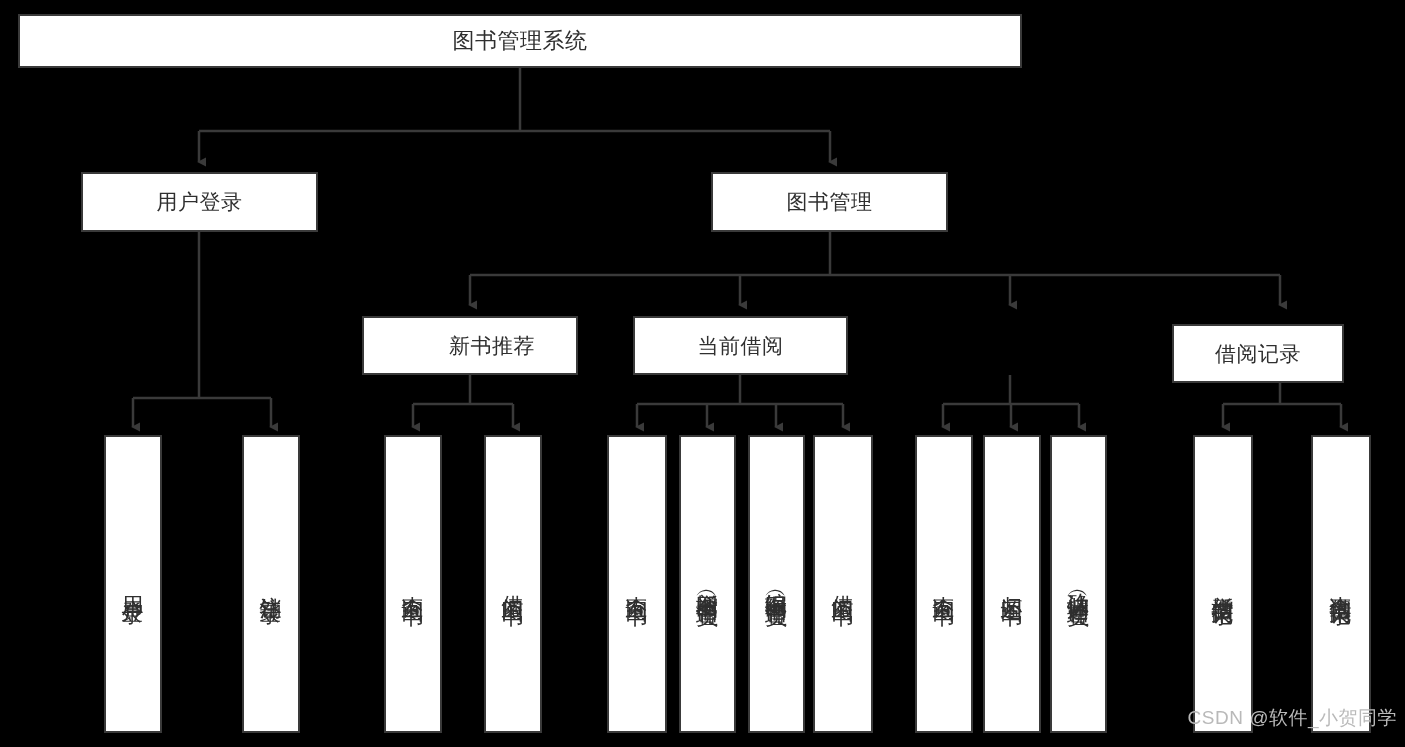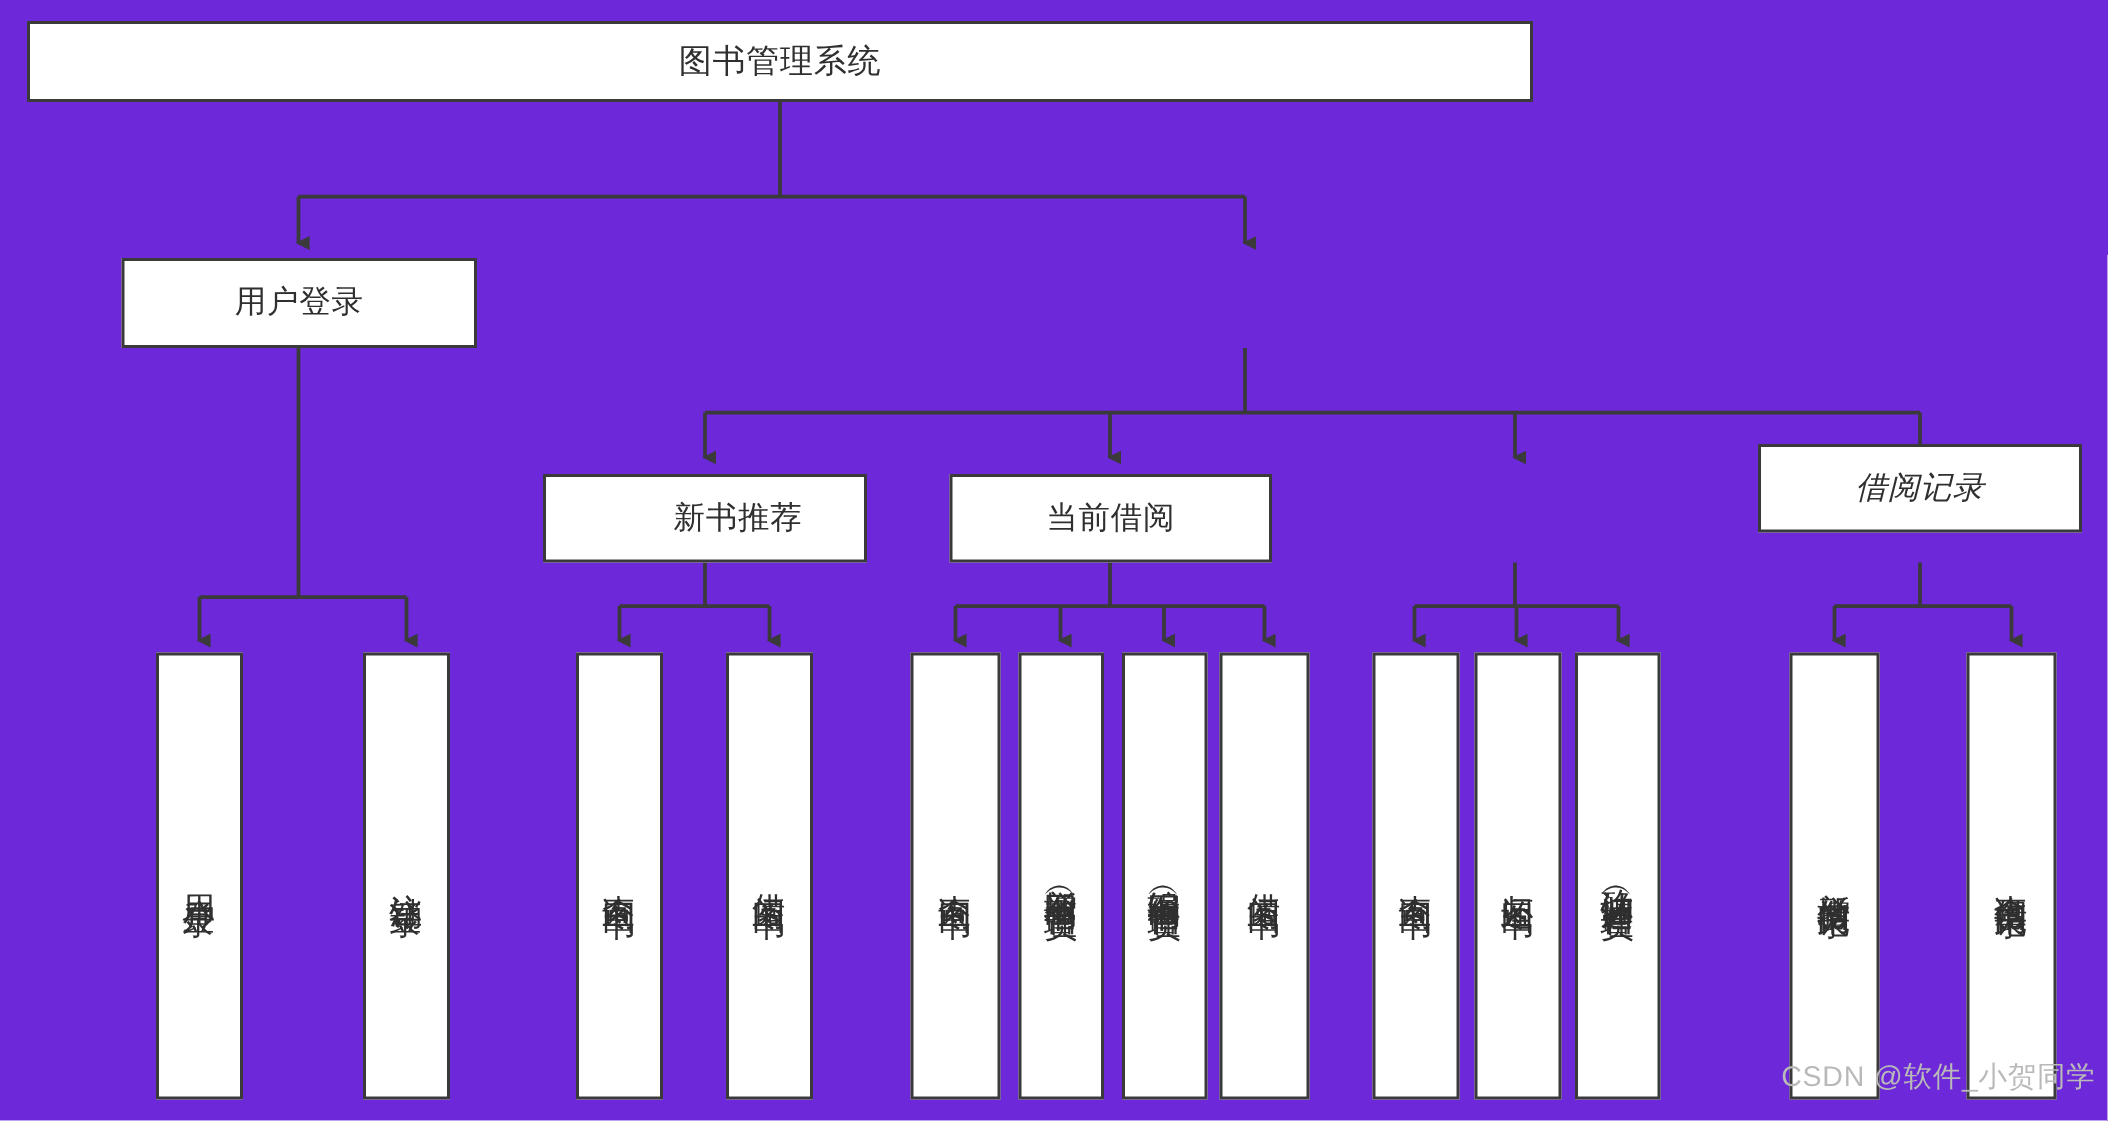--- a/index.html
+++ b/index.html
@@ -7,21 +7,21 @@
     padding: 0;
     background: #ffffff;
   }
   body {
     font-family: "Liberation Sans", "DejaVu Sans", sans-serif;
   }
   #canvas {
     position: relative;
     width: 1405px;
     height: 747px;
-    background: #6d28d9;
+    background: #000000;
     overflow: hidden;
   }
   svg#wires {
     position: absolute;
     left: 0;
     top: 0;
     width: 1405px;
     height: 747px;
     pointer-events: none;
   }
@@ -134,28 +134,31 @@
     </g>
   </svg>
 
   <div class="node h root" style="left:18px; top:14px; width:1004px; height:54px;">
     <span class="lbl">图书管理系统</span>
   </div>
 
   <div class="node h" style="left:81px; top:172px; width:237px; height:60px;">
     <span class="lbl">用户登录</span>
   </div>
+  <div class="node h" style="left:711px; top:172px; width:237px; height:60px;">
+    <span class="lbl">图书管理</span>
+  </div>
 
   <div class="node h" style="left:362px; top:316px; width:216px; height:59px;padding-left:44px;">
     <span class="lbl">新书推荐</span>
   </div>
   <div class="node h" style="left:633px; top:316px; width:215px; height:59px;">
     <span class="lbl">当前借阅</span>
   </div>
-  <div class="node h" style="left:1172px; top:296px; width:216px; height:59px;font-style:italic;">
+  <div class="node h" style="left:1172px; top:324px; width:172px; height:59px;">
     <span class="lbl">借阅记录</span>
   </div>
 
   <div class="node v" style="left:104px; top:435px; width:58px; height:298px;">
     <span class="lbl">用户登录</span>
   </div>
   <div class="node v" style="left:242px; top:435px; width:58px; height:298px;">
     <span class="lbl">注销登录</span>
   </div>
 

